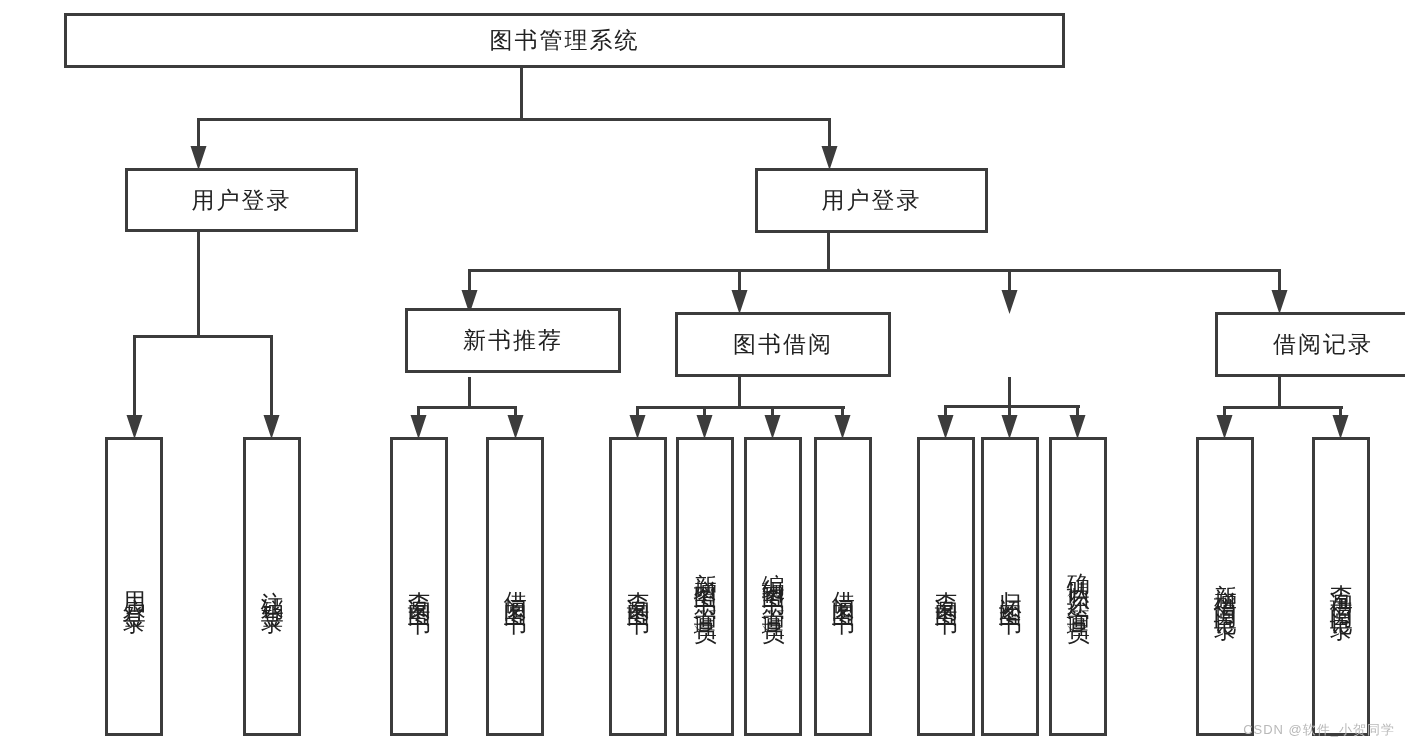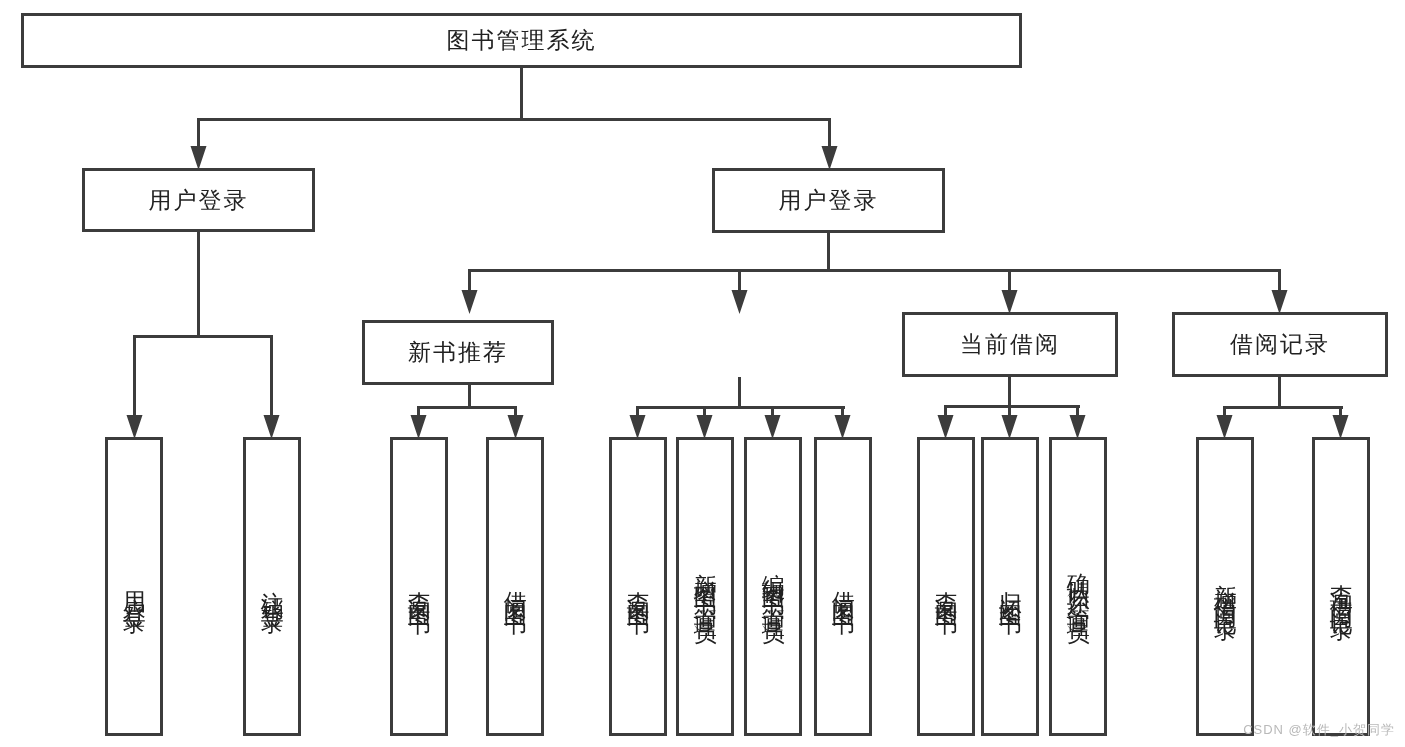--- a/index.html
+++ b/index.html
@@ -20,21 +20,21 @@
   .box{
     position:absolute;
     box-sizing:border-box;
     border:3px solid var(--line);
     background:#ffffff;
     display:flex;
     align-items:center;
     justify-content:center;
     color:var(--text);
   }
-  .box.h{font-size:23px;letter-spacing:2px;white-space:nowrap;}
+  .box.h{font-size:23px;letter-spacing:2px;white-space:nowrap;margin-left:43px;}
   .box.leaf{top:437px;width:58px;height:299px;}
   .v{
     writing-mode:vertical-rl;
     text-orientation:mixed;
     font-size:23px;
     letter-spacing:7px;
     line-height:1.1;
     color:var(--text);
   }
   .watermark{
@@ -71,22 +71,22 @@
              M937.5 415 L953.5 415 L945.5 439 Z M1001.5 415 L1017.5 415 L1009.5 439 Z
              M1069.5 415 L1085.5 415 L1077.5 439 Z
              M1216.5 415 L1232.5 415 L1224.5 439 Z M1332.5 415 L1348.5 415 L1340.5 439 Z" style="fill:var(--line)" stroke="none"></path>
   </svg>
 
   <div class="box h" style="left:21px;top:13px;width:1001px;height:55px">图书管理系统</div>
 
   <div class="box h" style="left:82px;top:168px;width:233px;height:64px">用户登录</div>
   <div class="box h" style="left:712px;top:168px;width:233px;height:65px">用户登录</div>
 
-  <div class="box h" style="left:362px;top:320px;width:192px;height:65px">新书推荐</div>
-  <div class="box h" style="left:902px;top:312px;width:216px;height:65px">当前借阅</div>
+  <div class="box h" style="left:362px;top:308px;width:216px;height:65px">新书推荐</div>
+  <div class="box h" style="left:632px;top:312px;width:216px;height:65px">图书借阅</div>
   <div class="box h" style="left:1172px;top:312px;width:216px;height:65px">借阅记录</div>
 
   <div class="box leaf" style="left:105px">
     <span class="v">用户登录</span>
   </div>
   <div class="box leaf" style="left:243px">
     <span class="v">注销登录</span>
   </div>
 
   <div class="box leaf" style="left:390px">

